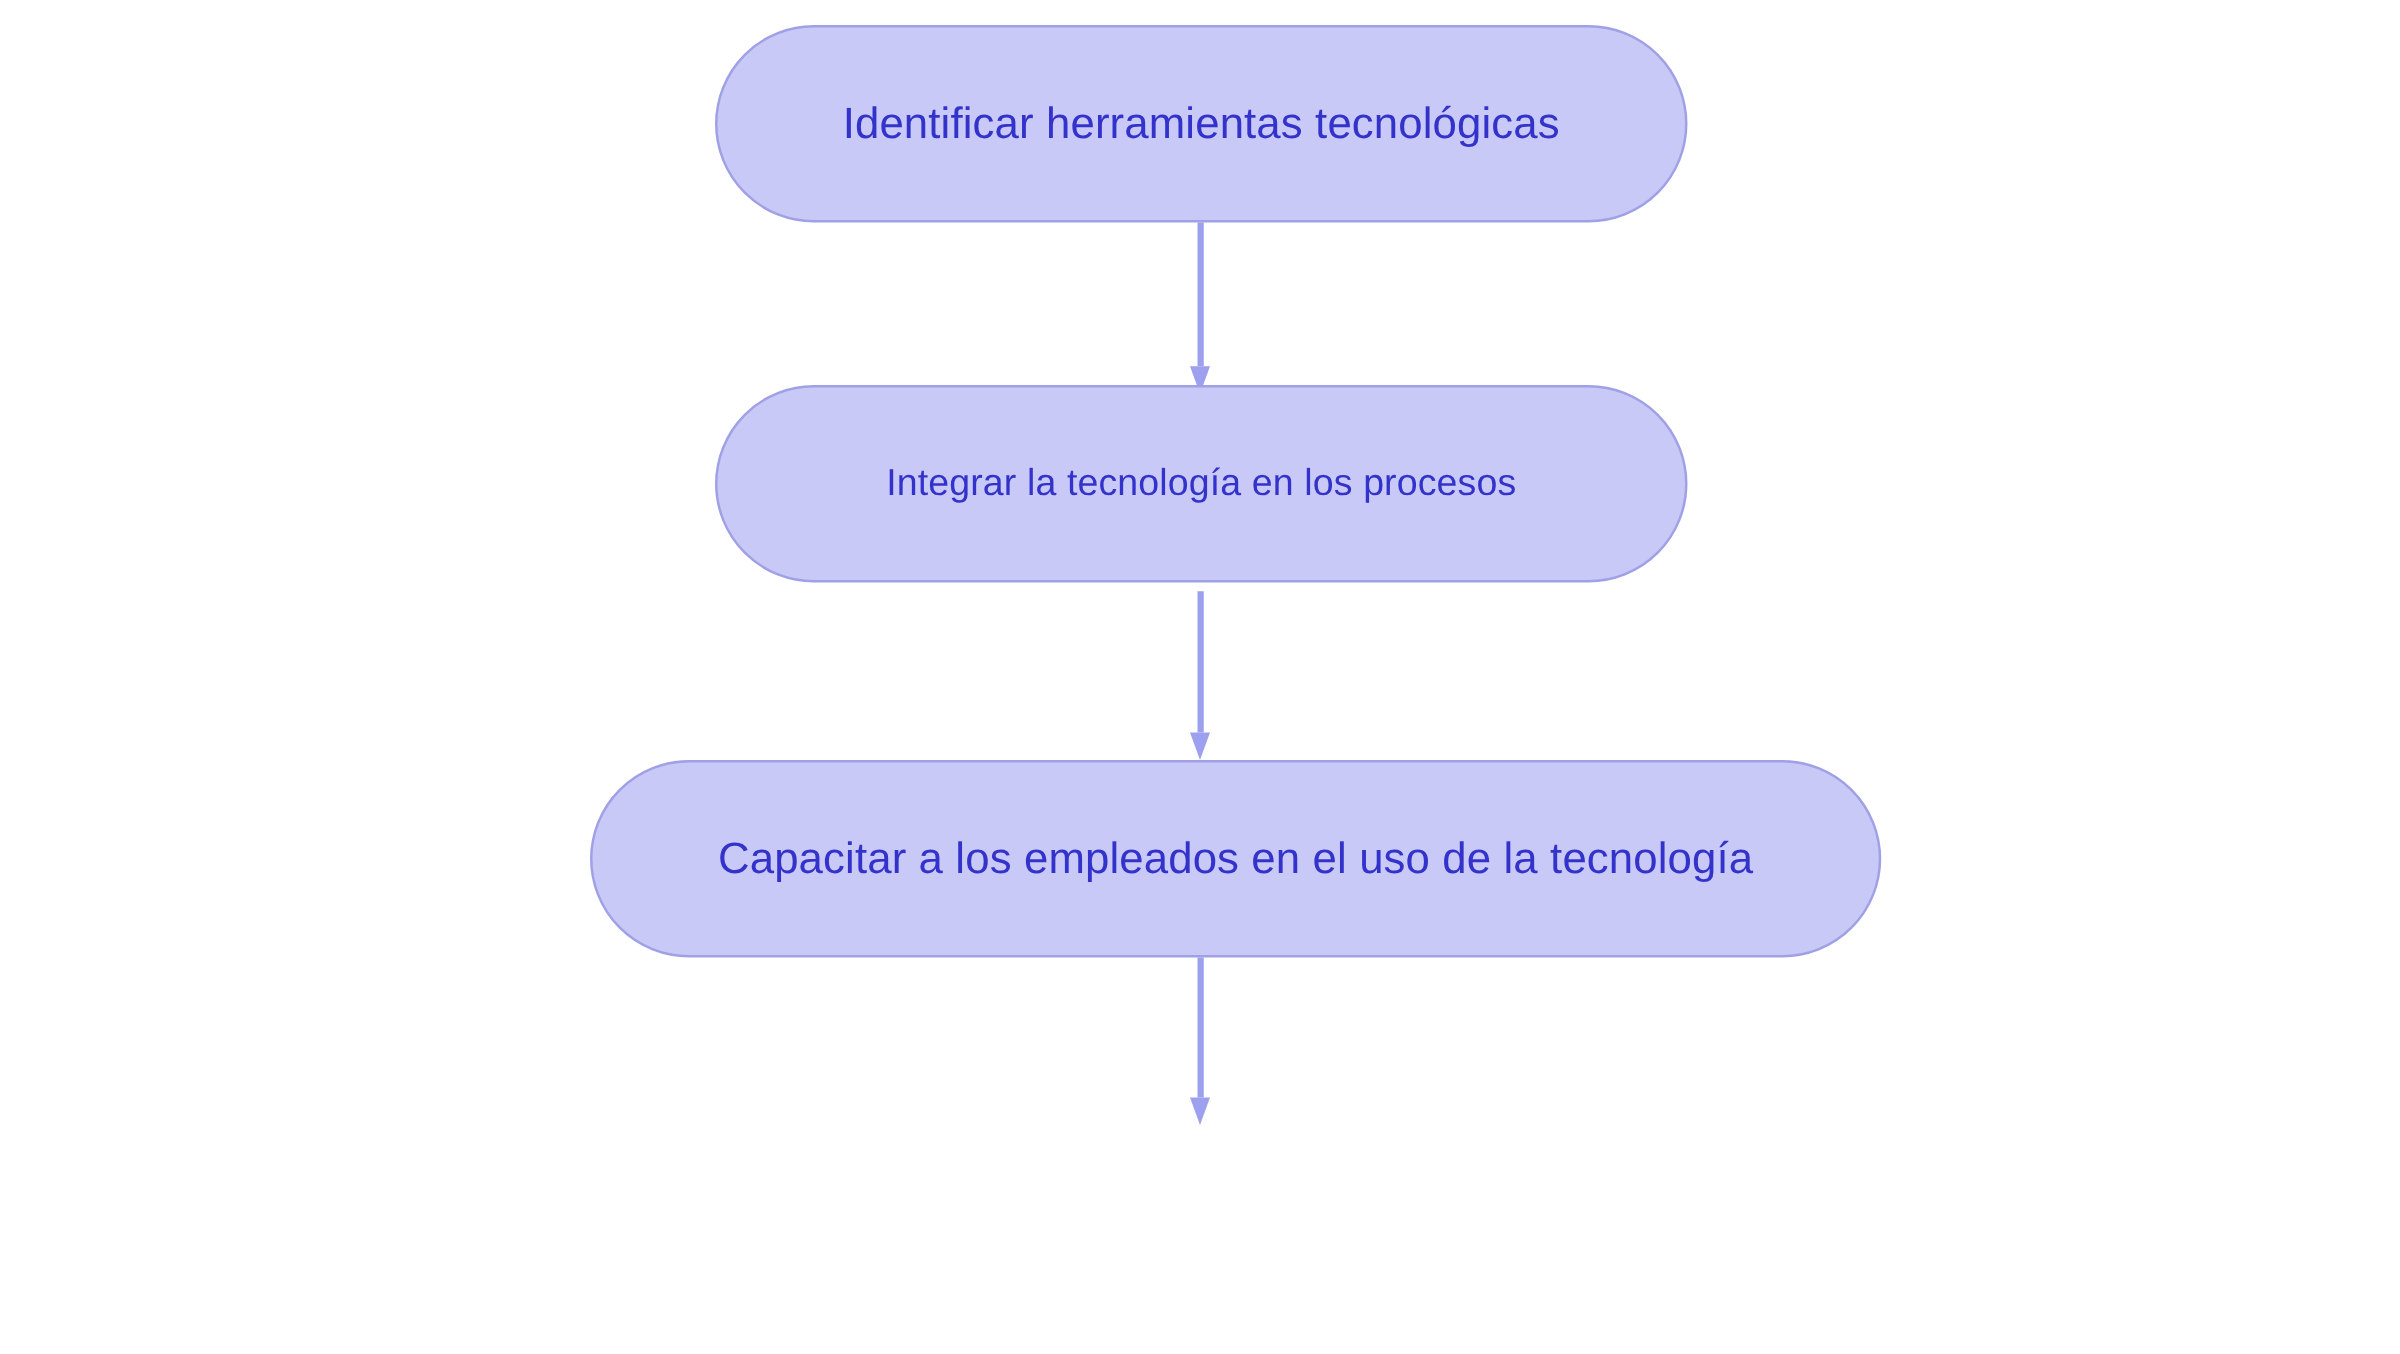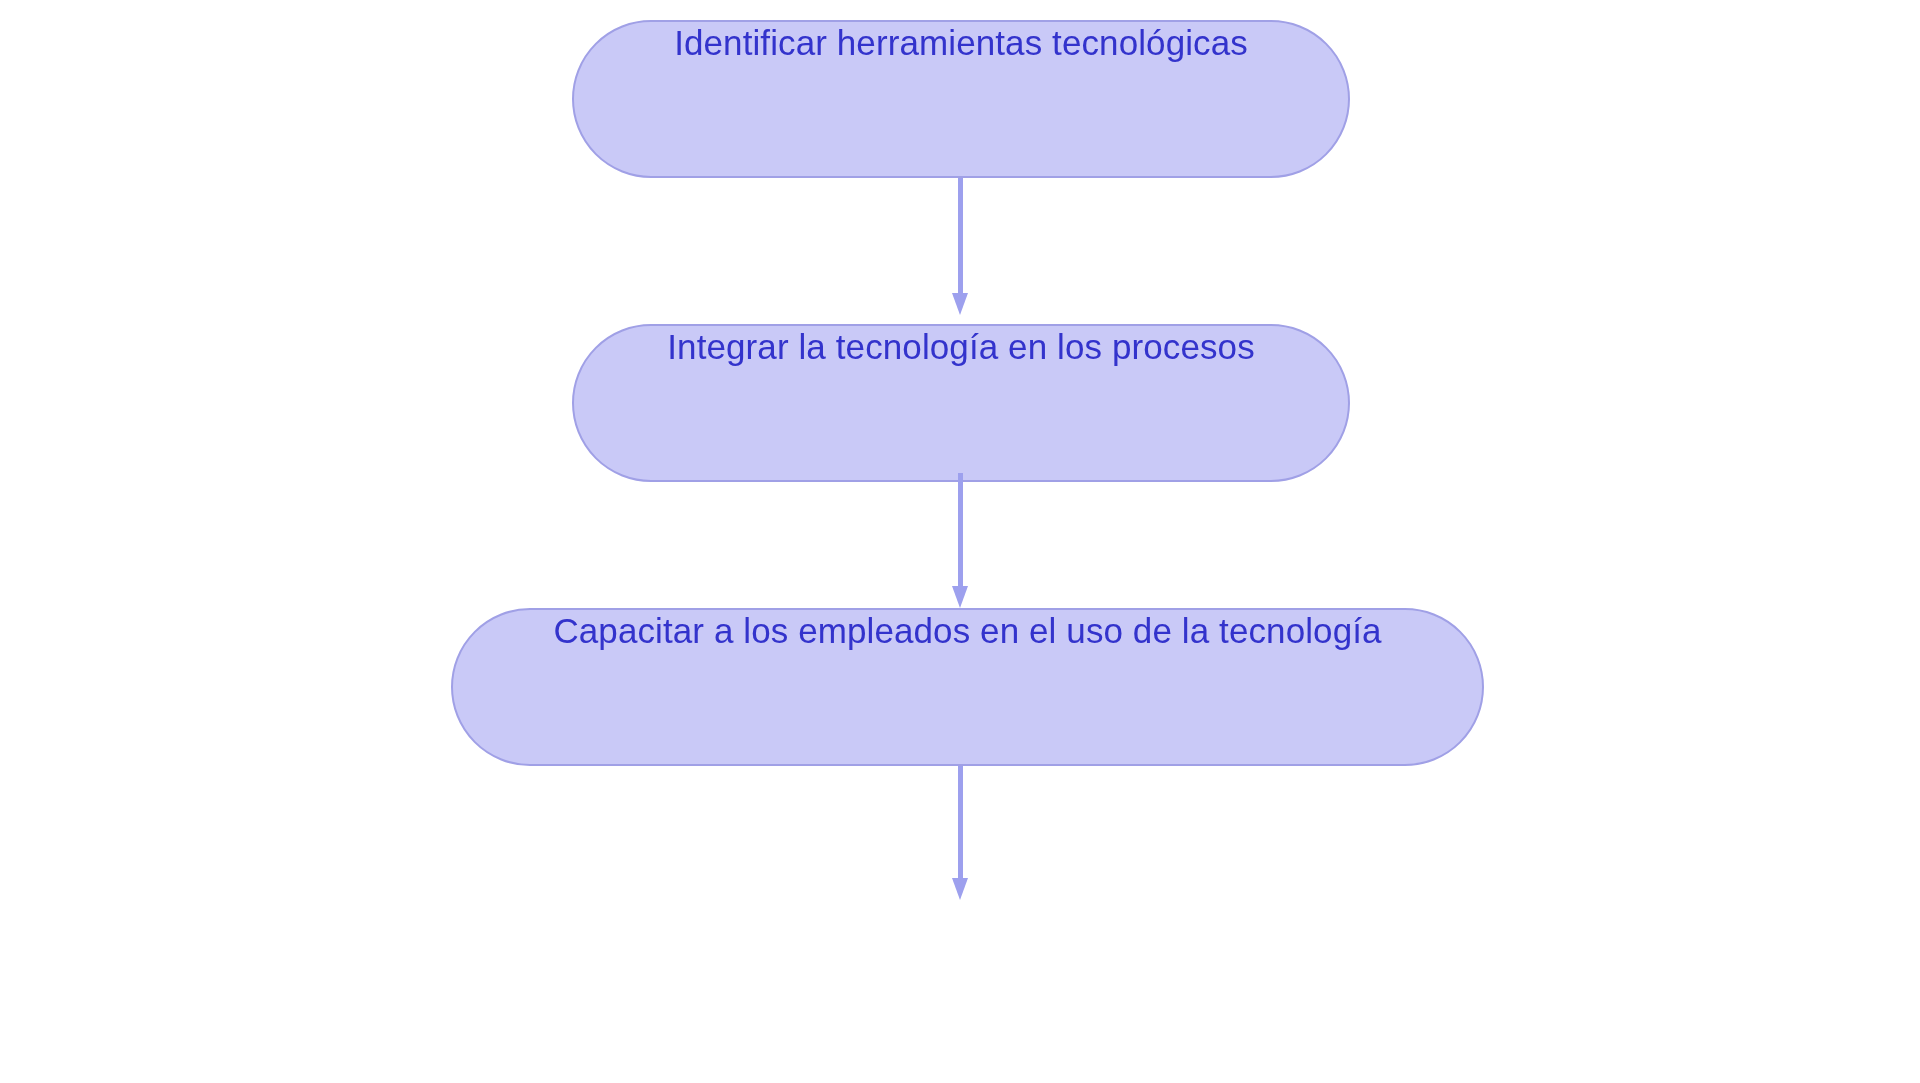--- a/index.html
+++ b/index.html
@@ -20,20 +20,21 @@
     width: 1920px;
     height: 1083px;
     background: #ffffff;
   }
 
   
   .node {
     position: absolute;
     box-sizing: border-box;
     display: flex;
+    align-items: center;
     justify-content: center;
     background: #c9c9f7;
     border: 2px solid #a0a0e6;
     border-radius: 999px;
     color: #3333cc;
     text-align: center;
     white-space: nowrap;
     line-height: 1.2;
     letter-spacing: 0.1px;
   }
@@ -48,27 +49,27 @@
   
   #node-1 {
     left: 572px;
     top: 20px;
     width: 778px;
     height: 158px;
     font-size: 35px;
   }
   #node-2 {
     left: 572px;
-    top: 324px;
+    top: 308px;
     width: 778px;
     height: 158px;
-    font-size: 35px;
+    font-size: 30px;
   }
   #node-3 {
-    left: 451px;
+    left: 472px;
     top: 608px;
     width: 1033px;
     height: 158px;
     font-size: 35px;
   }
   #node-4 {
     left: 745px;
     top: 900px;
     width: 432px;
     height: 162px;

